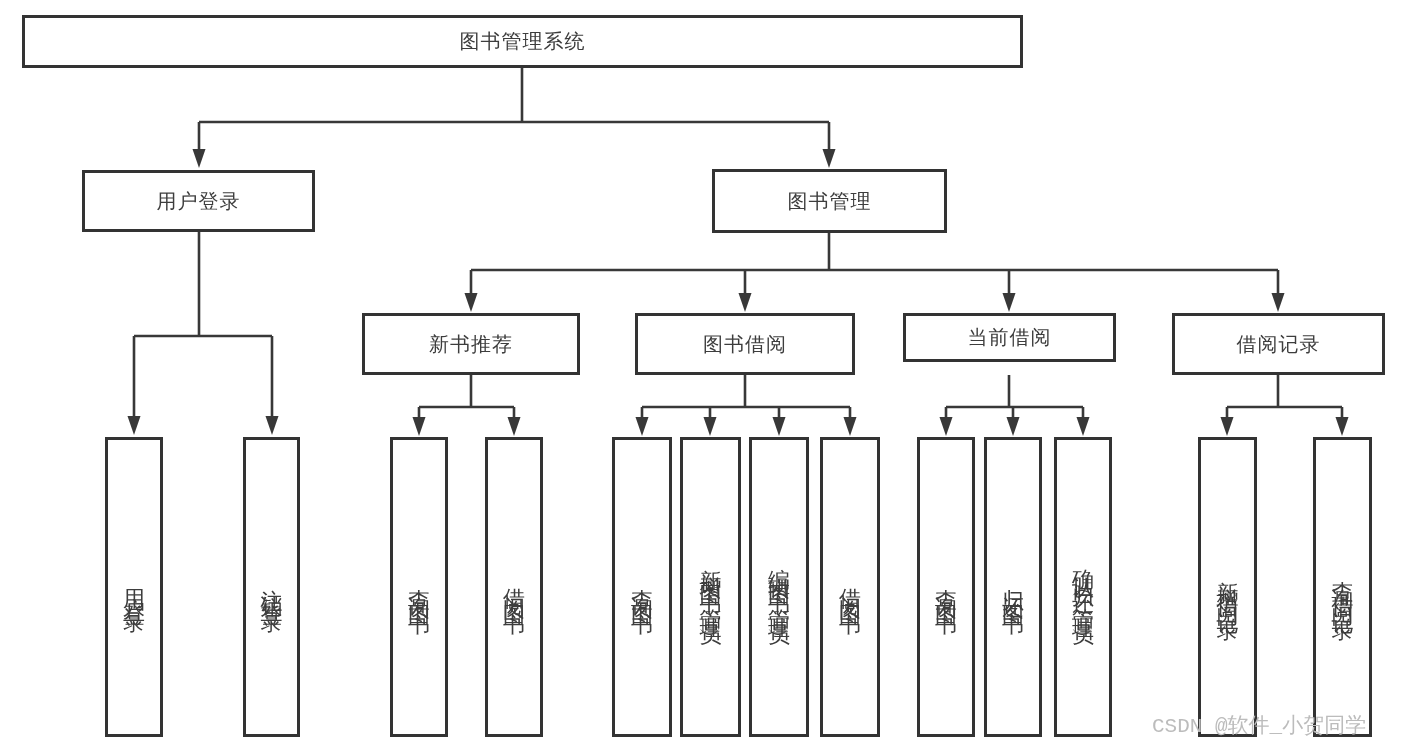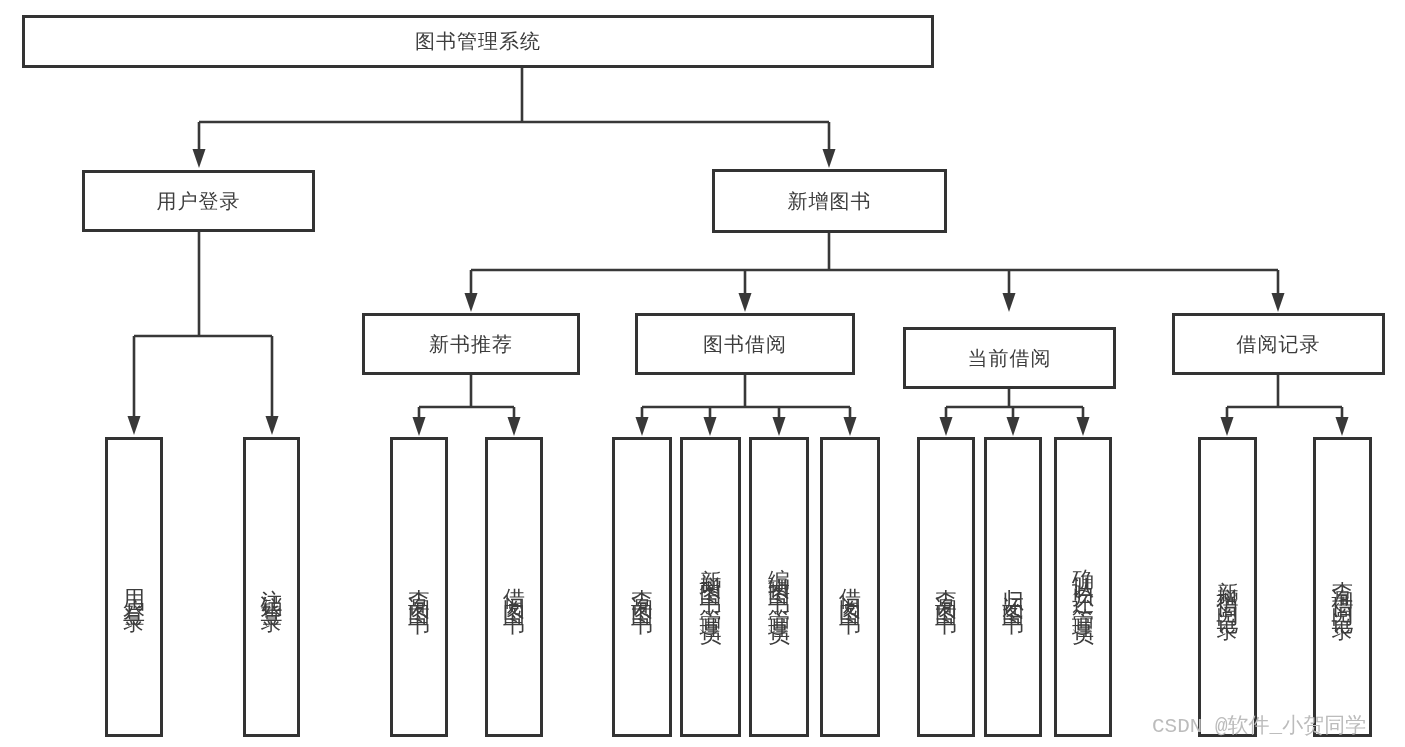--- a/index.html
+++ b/index.html
@@ -86,38 +86,38 @@
       <polygon points="772.5,417 785.5,417 779,436"></polygon>
       <polygon points="843.5,417 856.5,417 850,436"></polygon>
       <polygon points="939.5,417 952.5,417 946,436"></polygon>
       <polygon points="1006.5,417 1019.5,417 1013,436"></polygon>
       <polygon points="1076.5,417 1089.5,417 1083,436"></polygon>
       <polygon points="1220.5,417 1233.5,417 1227,436"></polygon>
       <polygon points="1335.5,417 1348.5,417 1342,436"></polygon>
     </g>
   </svg>
 
-  <div class="hbox" style="left:22px;top:15px;width:912px;height:53px">
+  <div class="hbox" style="left:22px;top:15px;width:1001px;height:53px">
     <span>图书管理系统</span>
   </div>
 
   <div class="hbox" style="left:82px;top:170px;width:233px;height:62px">
     <span>用户登录</span>
   </div>
   <div class="hbox" style="left:712px;top:169px;width:235px;height:64px">
-    <span>新增图书</span>
+    <span>图书管理</span>
   </div>
 
   <div class="hbox" style="left:635px;top:313px;width:220px;height:62px">
     <span>图书借阅</span>
   </div>
   <div class="hbox" style="left:362px;top:313px;width:218px;height:62px">
     <span>新书推荐</span>
   </div>
-  <div class="hbox" style="left:903px;top:327px;width:213px;height:62px">
+  <div class="hbox" style="left:903px;top:313px;width:213px;height:49px">
     <span>当前借阅</span>
   </div>
   <div class="hbox" style="left:1172px;top:313px;width:213px;height:62px">
     <span>借阅记录</span>
   </div>
 
   <div class="leaf" style="left:105px;width:58px">
     <span class="vtext">用户登录</span>
   </div>
   <div class="leaf" style="left:243px;width:57px">

